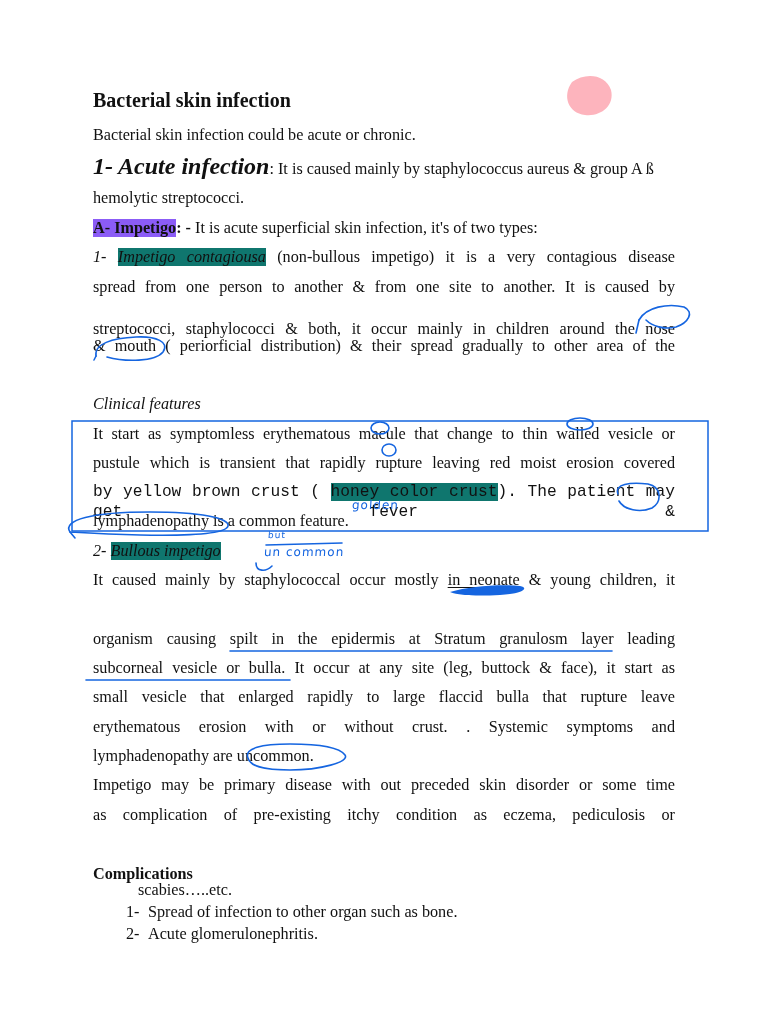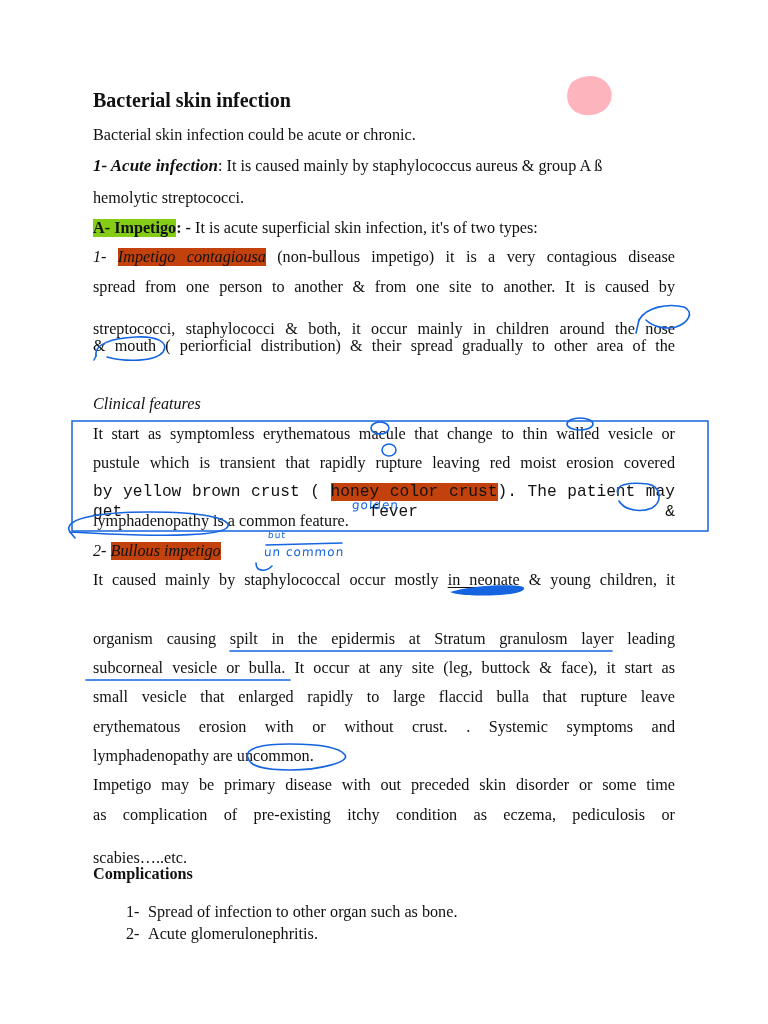--- a/index.html
+++ b/index.html
@@ -7,25 +7,25 @@
     width:768px; height:1024px; background:#ffffff; position:relative; overflow:hidden;
     font-family:"Liberation Serif", "DejaVu Serif", serif; color:#111;
   }
   .page { position:absolute; left:0; top:0; width:768px; height:1024px; }
   .line {
     position:absolute; left:93px; width:582px; font-size:16.2px; line-height:20px;
     white-space:nowrap;
   }
   .just { text-align:justify; text-align-last:justify; white-space:normal; }
   .title { font-size:20px; font-weight:bold; }
-  .big-italic { font-size:17px; font-weight:bold; font-style:italic; }
+  .big-italic { font-size:24px; font-weight:bold; font-style:italic; }
   .bold { font-weight:bold; }
   .italic { font-style:italic; }
-  .hl-light { background:#84cc16; }
-  .hl-pink { background:#c2410c; }
+  .hl-light { background:#8b5cf6; }
+  .hl-pink { background:#0f766e; }
   .uline { text-decoration:underline; text-decoration-thickness:1px; text-underline-offset:2px; }
   .indent { left:126px; width:560px; }
   .num { display:inline-block; width:22px; }
   .overlay { position:absolute; left:0; top:0; width:768px; height:1024px; pointer-events:none; }
   .note {
     position:absolute; font-family:"DejaVu Sans", sans-serif; color:#1565e0;
     font-size:12px; letter-spacing:1px; transform:skewX(-4deg);
   }
 </style>
 </head>
@@ -70,21 +70,21 @@
     <span>It caused mainly by staphylococcal occur mostly </span><span class="uline">in neonate</span><span> &amp; young children, it</span>
   </div>
   <div class="line just" style="top:658px;">subcorneal vesicle or bulla. It occur at any site (leg, buttock &amp; face), it start as</div>
   <div class="line just" style="top:629px;">organism causing spilt in the epidermis at Stratum granulosm layer leading</div>
   <div class="line just" style="top:687px;">small vesicle that enlarged rapidly to large flaccid bulla that rupture leave</div>
   <div class="line just" style="top:717px;">erythematous erosion with or without crust. . Systemic symptoms and</div>
   <div class="line" style="top:746px;">lymphadenopathy are uncommon.</div>
 
   <div class="line just" style="top:775px;">Impetigo may be primary disease with out preceded skin disorder or some time</div>
   <div class="line just" style="top:805px;">as complication of pre-existing itchy condition as eczema, pediculosis or</div>
-  <div class="line" style="top:848px;">scabies…..etc.</div>
+  <div class="line" style="top:880px;margin-left:45px;">scabies…..etc.</div>
 
   <div class="line bold" style="top:864px;">Complications</div>
 
   <div class="line indent" style="top:894px;margin-top:8px;">
     <span class="num">1-</span><span>Spread of infection to other organ such as bone.</span>
   </div>
   <div class="line indent" style="top:924px;">
     <span class="num">2-</span><span>Acute glomerulonephritis.</span>
   </div>
 </div>

